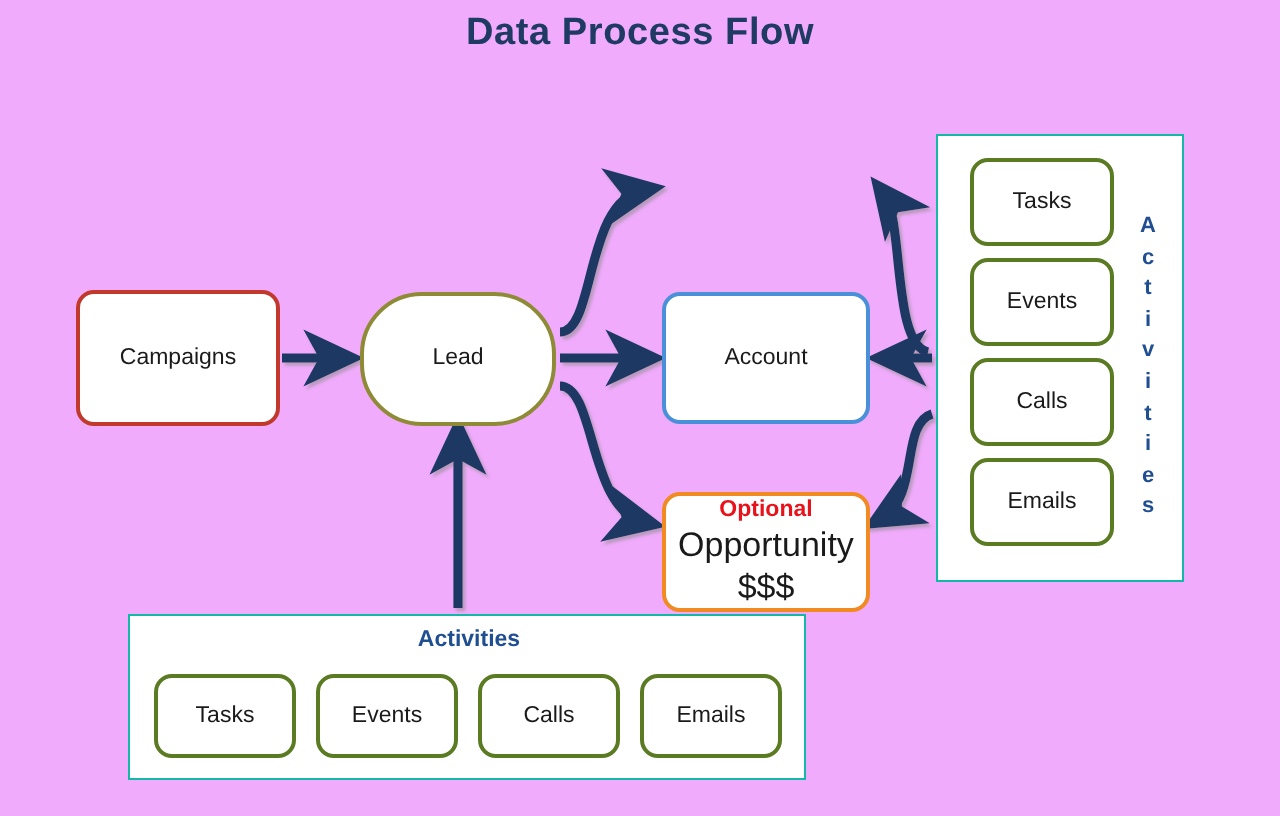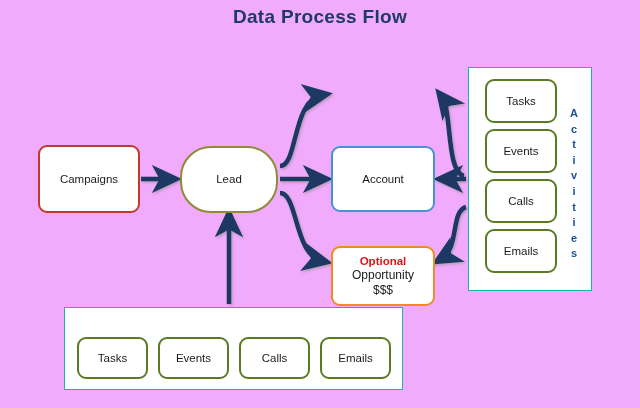--- a/index.html
+++ b/index.html
@@ -71,21 +71,21 @@
     left: 331px; top: 230px; width: 104px; height: 60px;
     border-color: #f18a21;
     margin-top: 16px;
   }
   .optional-label {
     color: #e8121a;
     font-weight: bold;
     font-size: 11.5px;
   }
   .opp-line {
-    font-size: 12px;
+    font-size: 17px;
     color: #1a1a1a;
   }
 
   
   .panel {
     position: absolute;
     box-sizing: border-box;
     background: #ffffff;
     border: 1px solid #14b8a6;
   }
@@ -241,20 +241,21 @@
       <span>v</span>
       <span>i</span>
       <span>t</span>
       <span>i</span>
       <span>e</span>
       <span>s</span>
     </div>
   </div>
 
   <div class="panel" id="panel-activities-bottom">
+    <div id="activities-bottom-title">Activities</div>
 
     <div class="activity-box" id="bact-0">
       <span>Tasks</span>
     </div>
     <div class="activity-box" id="bact-1">
       <span>Events</span>
     </div>
     <div class="activity-box" id="bact-2">
       <span>Calls</span>
     </div>

